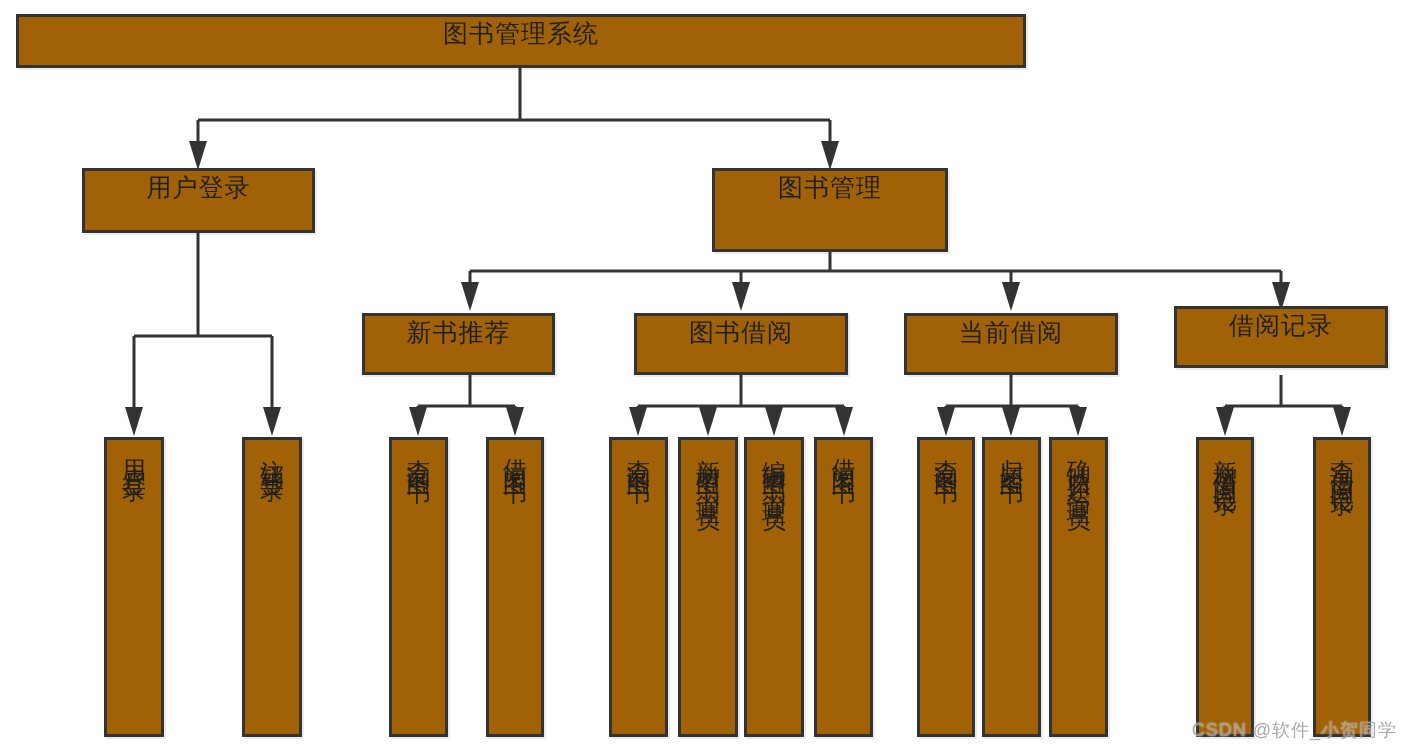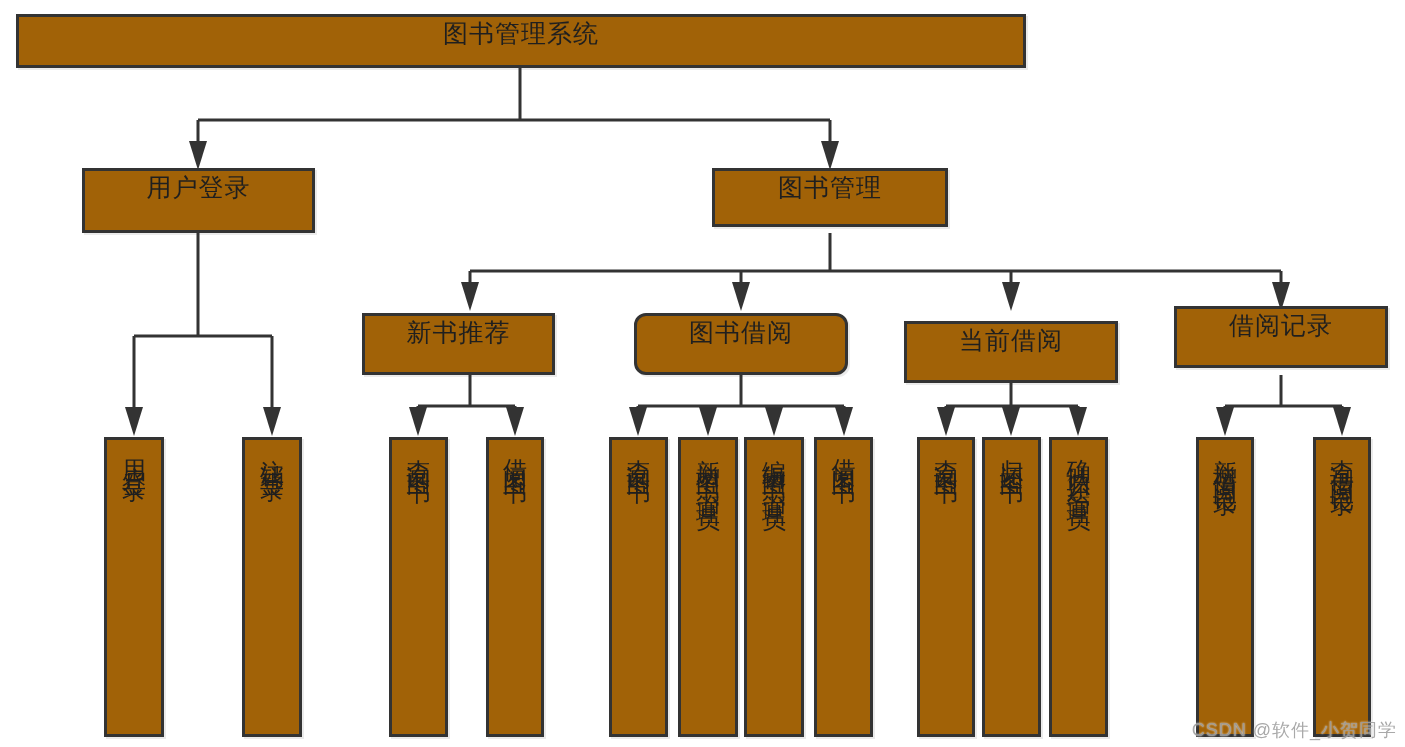--- a/index.html
+++ b/index.html
@@ -50,24 +50,24 @@
     text-orientation: mixed;
     font-size: 24px;
     letter-spacing: 7px;
     white-space: normal;
     line-height: 1;
   }
 
   
   .n-root   { left: 16px;   top: 14px;  width: 1010px; height: 54px; }
   .n-l2a    { left: 82px;   top: 168px; width: 233px;  height: 65px; }
-  .n-l2b    { left: 712px;  top: 168px; width: 236px;  height: 59px; }
+  .n-l2b    { left: 712px;  top: 168px; width: 236px;  height: 84px; }
   .n-l3a    { left: 362px;  top: 313px; width: 193px;  height: 62px; }
-  .n-l3b    { left: 634px;  top: 313px; width: 214px;  height: 62px; border-radius: 12px; }
-  .n-l3c    { left: 904px;  top: 313px; width: 214px;  height: 62px; margin-top: 8px; }
+  .n-l3b    { left: 634px;  top: 313px; width: 214px;  height: 62px; }
+  .n-l3c    { left: 904px;  top: 313px; width: 214px;  height: 62px; }
   .n-l3d    { left: 1174px; top: 306px; width: 214px;  height: 62px; }
 
   .leaf { top: 437px; height: 300px; }
   .n-g1c1 { left: 104px;  width: 60px; }
   .n-g1c2 { left: 242px;  width: 60px; }
   .n-g2c1 { left: 389px;  width: 59px; }
   .n-g2c2 { left: 486px;  width: 58px; }
   .n-g3c1 { left: 609px;  width: 59px; }
   .n-g3c2 { left: 678px;  width: 60px; }
   .n-g3c3 { left: 744px;  width: 60px; }

